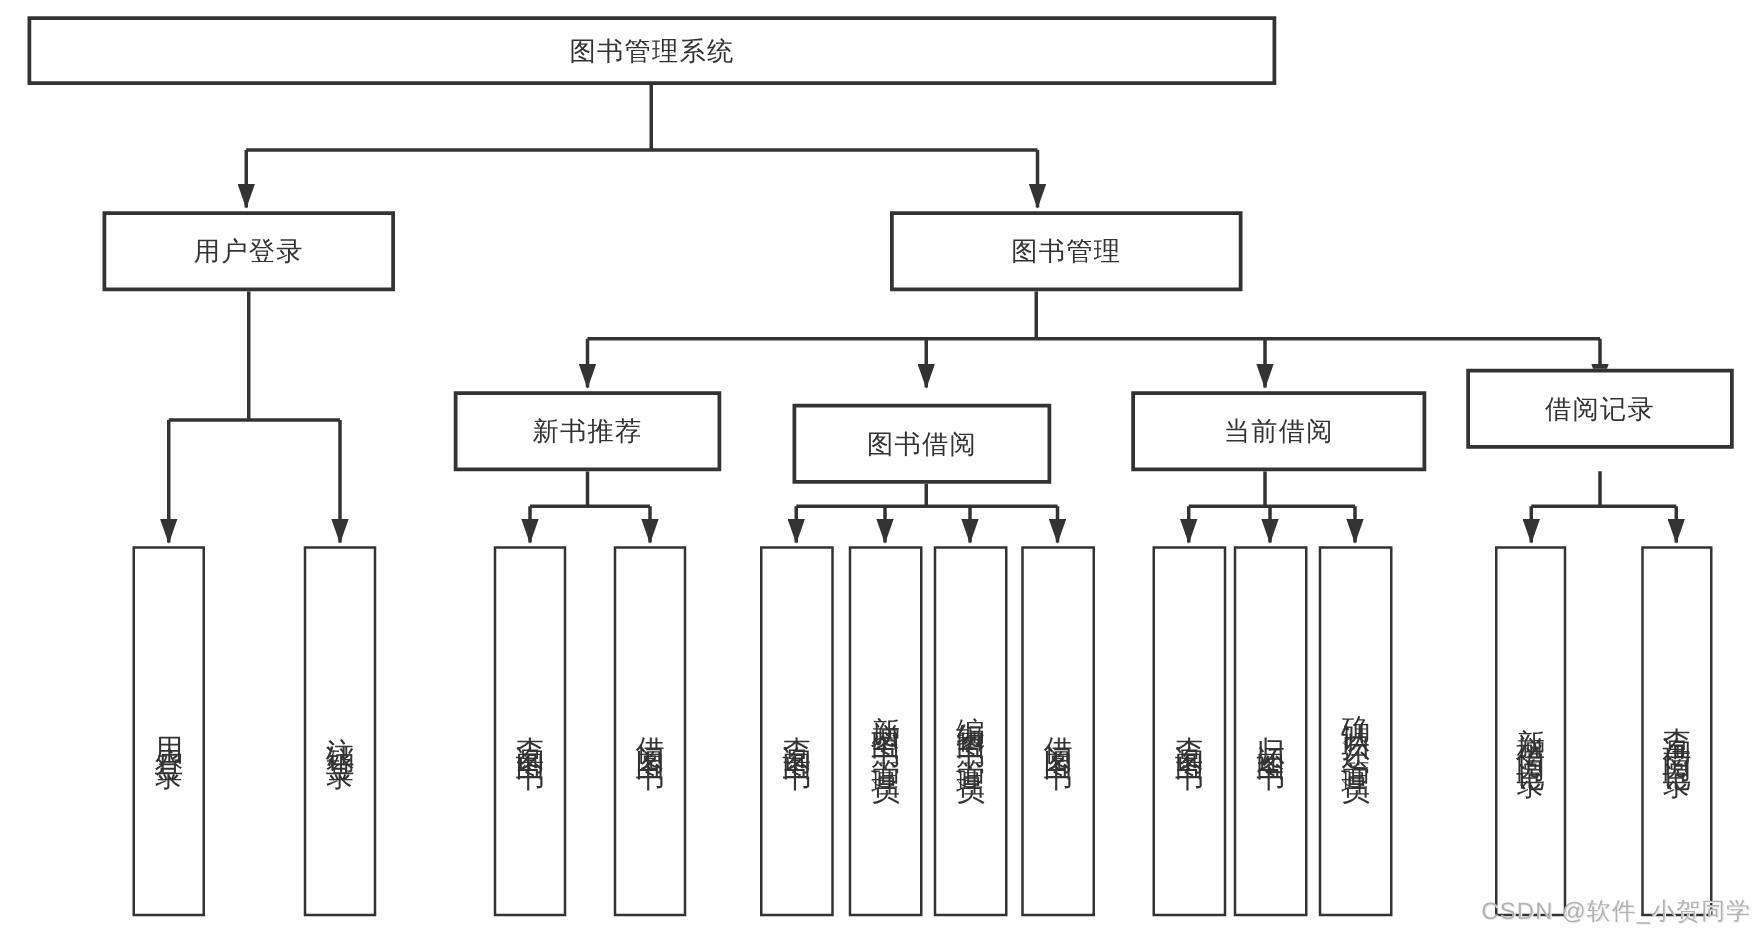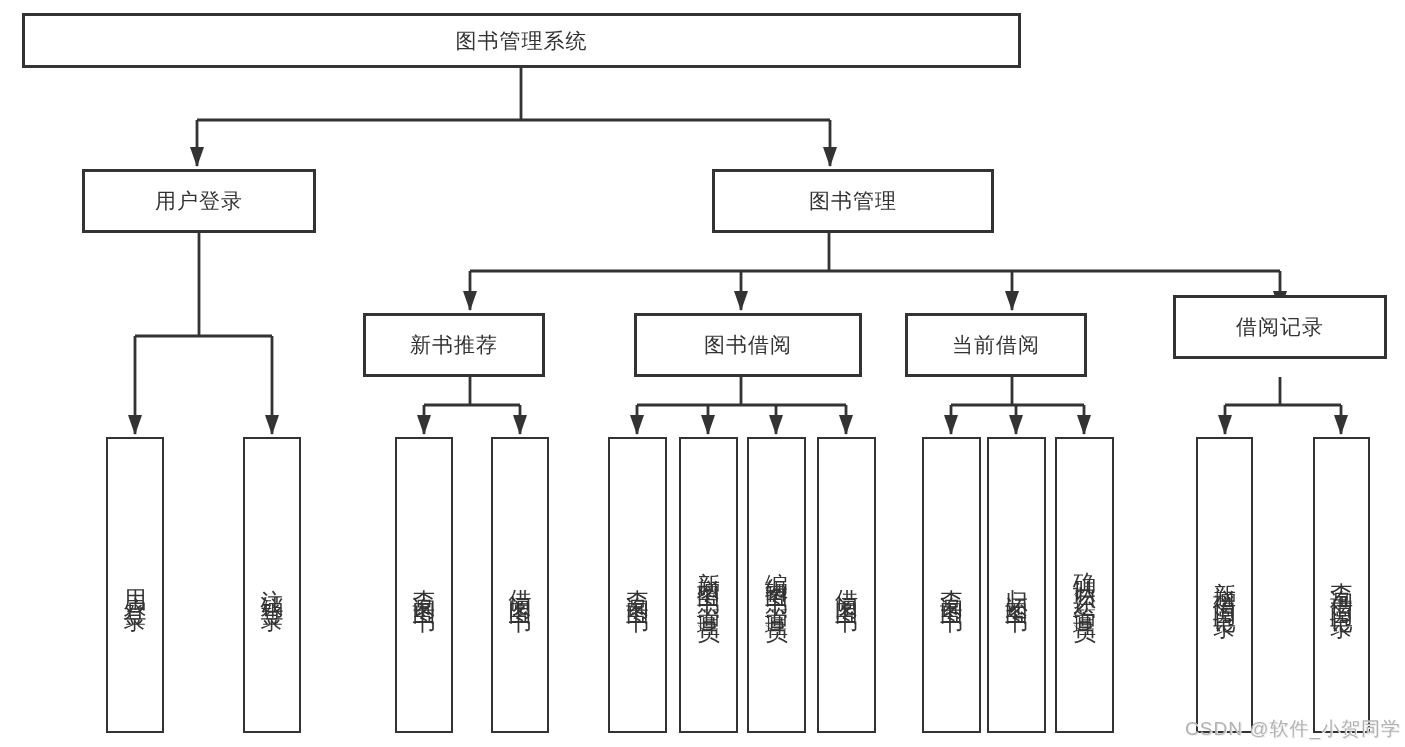--- a/index.html
+++ b/index.html
@@ -113,27 +113,27 @@
     <span>图书管理系统</span>
   </div>
 
   <div class="box hbox" style="left:82px; top:169px; width:234px; height:64px">
     <span>用户登录</span>
   </div>
   <div class="box hbox" style="left:712px; top:169px; width:282px; height:64px">
     <span>图书管理</span>
   </div>
 
-  <div class="box hbox" style="left:363px; top:313px; width:182px; height:64px">
+  <div class="box hbox" style="left:363px; top:313px; width:214px; height:64px">
     <span>新书推荐</span>
   </div>
-  <div class="box hbox" style="left:634px; top:313px; width:228px; height:64px">
+  <div class="box hbox" style="left:634px; top:323px; width:207px; height:64px">
     <span>图书借阅</span>
   </div>
-  <div class="box hbox" style="left:905px; top:313px; width:182px; height:64px">
+  <div class="box hbox" style="left:905px; top:313px; width:236px; height:64px">
     <span>当前借阅</span>
   </div>
   <div class="box hbox" style="left:1173px; top:295px; width:214px; height:64px">
     <span>借阅记录</span>
   </div>
 
   <div class="box vbox" style="left:106px; top:437px; width:58px; height:296px">
     <span>用户登录</span>
   </div>
   <div class="box vbox" style="left:243px; top:437px; width:58px; height:296px">

